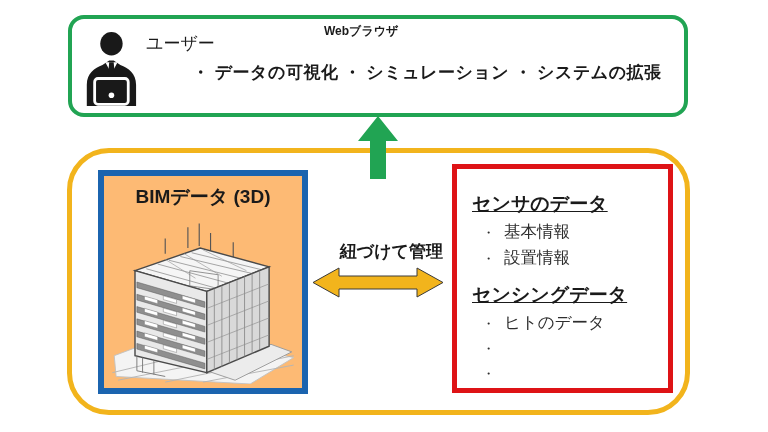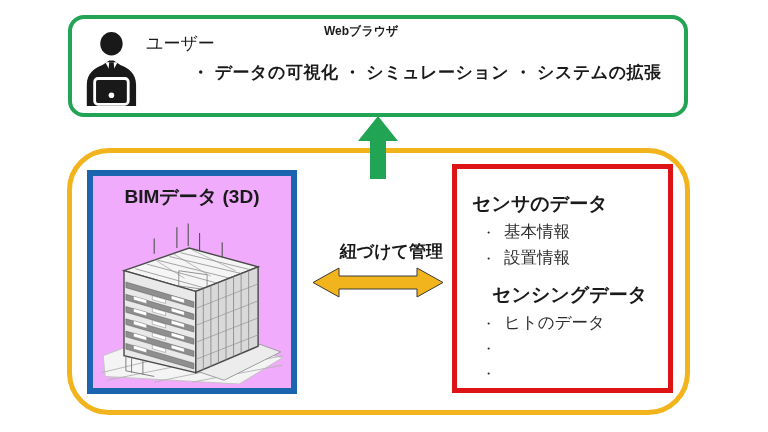--- a/index.html
+++ b/index.html
@@ -22,38 +22,38 @@
   .browser-features{position:absolute;left:192px;top:61px;font-size:17px;font-weight:bold;white-space:nowrap;letter-spacing:.5px;}
   
   .up-arrow{position:absolute;left:358px;top:116px;width:40px;height:63px;z-index:5;}
   
   .platform-box{
     position:absolute;left:67px;top:148px;width:613px;height:257px;
     border:5px solid #f2b41c;border-radius:42px;background:#ffffff;
   }
   
   .bim-box{
-    position:absolute;left:87px;top:170px;width:198px;height:212px;
-    border:6px solid #1b64af;background:#f0abfc;z-index:2;
+    position:absolute;left:98px;top:170px;width:198px;height:212px;
+    border:6px solid #1b64af;background:#fdba74;z-index:2;
   }
   .bim-title{margin-top:8px;text-align:center;font-size:19px;font-weight:bold;white-space:nowrap;}
   .bim-building{position:absolute;left:4px;top:38px;width:190px;height:170px;}
   
   .link-label{position:absolute;left:313px;top:240px;width:130px;text-align:right;
     font-size:17px;font-weight:bold;white-space:nowrap;z-index:2;}
   .double-arrow{position:absolute;left:312px;top:267px;width:132px;height:31px;z-index:2;}
   
   .sensor-box{
     position:absolute;left:452px;top:164px;width:196px;height:219px;
     border:5px solid #de1316;background:#ffffff;z-index:2;
     padding-left:15px;box-sizing:content-box;
   }
-  .sensor-heading{font-size:19px;font-weight:bold;margin:0;white-space:nowrap;}
+  .sensor-heading{font-size:19px;font-weight:bold;margin:0;white-space:nowrap;text-decoration:underline;}
   .h1{margin-top:22px;}
-  .h2{margin-top:13px;margin-left:20px;}
+  .h2{margin-top:13px;}
   .sensor-item{display:flex;align-items:baseline;margin-top:4px;font-size:16.5px;
     color:#2e2e2e;line-height:21px;white-space:nowrap;}
   .sensor-item .bullet{width:22px;padding-left:10px;font-size:13px;color:#2e2e2e;}
 </style>
 </head>
 <body>
 
 <div id="canvas">
 
   <div class="browser-box"></div>

